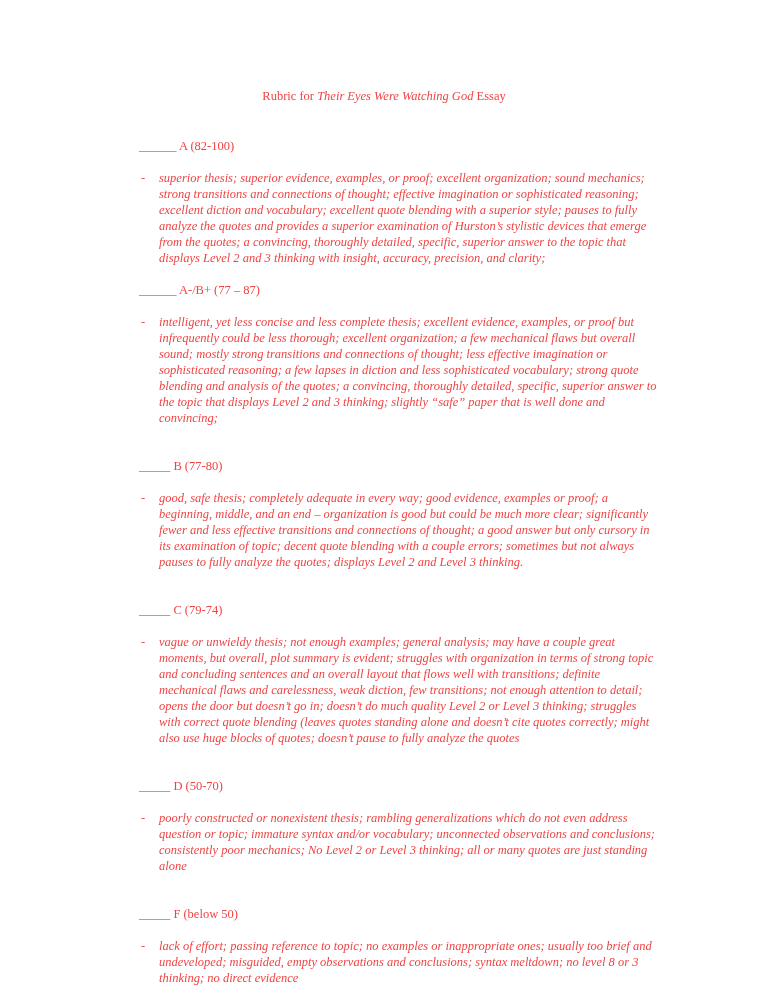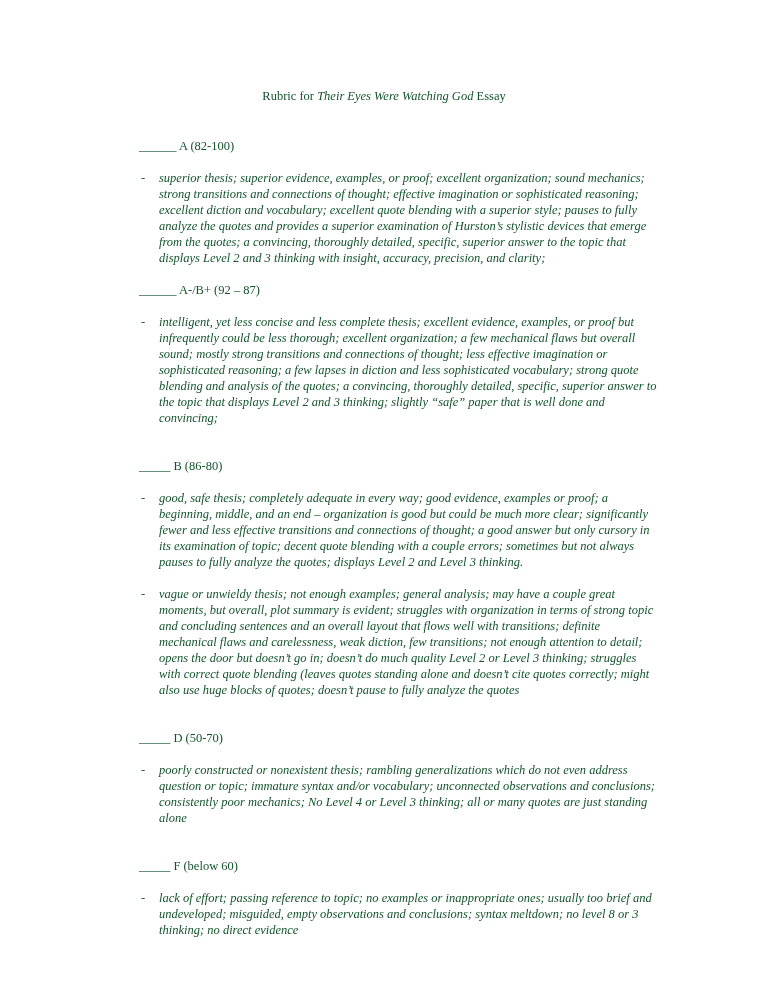--- a/index.html
+++ b/index.html
@@ -8,21 +8,21 @@
     background: #ffffff;
   }
   .page {
     position: relative;
     width: 768px;
     height: 994px;
     background: #ffffff;
     font-family: "Liberation Serif", "DejaVu Serif", serif;
     font-size: 12.5px;
     line-height: 16px;
-    color: #14532d;
+    color: #ef4444;
     overflow: hidden;
     box-sizing: border-box;
     padding-top: 88px;
   }
   .title {
     text-align: center;
     margin: 0 0 18px 0;
   }
   .title .italic {
     font-style: italic;
@@ -69,58 +69,61 @@
         <span class="blank">______ </span><span class="grade">A (82-100)</span>
       </div>
       <div class="bullet-row">
         <span class="dash">-</span>
         <p class="bullet-text">superior thesis; superior evidence, examples, or proof; excellent organization; sound mechanics; strong transitions and connections of thought; effective imagination or sophisticated reasoning; excellent diction and vocabulary; excellent quote blending with a superior style; pauses to fully analyze the quotes and provides a superior examination of Hurston’s stylistic devices that emerge from the quotes; a convincing, thoroughly detailed, specific, superior answer to the topic that displays Level 2 and 3 thinking with insight, accuracy, precision, and clarity;</p>
       </div>
     </div>
 
     <div class="section">
       <div class="grade-line">
-        <span class="blank">______ </span><span class="grade">A-/B+ (92 – 87)</span>
+        <span class="blank">______ </span><span class="grade">A-/B+ (77 – 87)</span>
       </div>
       <div class="bullet-row">
         <span class="dash">-</span>
         <p class="bullet-text">intelligent, yet less concise and less complete thesis; excellent evidence, examples, or proof but infrequently could be less thorough; excellent organization; a few mechanical flaws but overall sound; mostly strong transitions and connections of thought; less effective imagination or sophisticated reasoning; a few lapses in diction and less sophisticated vocabulary; strong quote blending and analysis of the quotes; a convincing, thoroughly detailed, specific, superior answer to the topic that displays Level 2 and 3 thinking; slightly “safe” paper that is well done and convincing;</p>
       </div>
     </div>
 
     <div class="section gap-before">
       <div class="grade-line">
-        <span class="blank">_____ </span><span class="grade">B (86-80)</span>
+        <span class="blank">_____ </span><span class="grade">B (77-80)</span>
       </div>
       <div class="bullet-row">
         <span class="dash">-</span>
         <p class="bullet-text">good, safe thesis; completely adequate in every way; good evidence, examples or proof; a beginning, middle, and an end – organization is good but could be much more clear; significantly fewer and less effective transitions and connections of thought; a good answer but only cursory in its examination of topic; decent quote blending with a couple errors; sometimes but not always pauses to fully analyze the quotes; displays Level 2 and Level 3 thinking.</p>
       </div>
     </div>
 
     <div class="section gap-before">
+      <div class="grade-line">
+        <span class="blank">_____ </span><span class="grade">C (79-74)</span>
+      </div>
       <div class="bullet-row">
         <span class="dash">-</span>
         <p class="bullet-text">vague or unwieldy thesis; not enough examples; general analysis; may have a couple great moments, but overall, plot summary is evident; struggles with organization in terms of strong topic and concluding sentences and an overall layout that flows well with transitions; definite mechanical flaws and carelessness, weak diction, few transitions; not enough attention to detail; opens the door but doesn’t go in; doesn’t do much quality Level 2 or Level 3 thinking; struggles with correct quote blending (leaves quotes standing alone and doesn’t cite quotes correctly; might also use huge blocks of quotes; doesn’t pause to fully analyze the quotes</p>
       </div>
     </div>
 
     <div class="section gap-before">
       <div class="grade-line">
         <span class="blank">_____ </span><span class="grade">D (50-70)</span>
       </div>
       <div class="bullet-row">
         <span class="dash">-</span>
-        <p class="bullet-text">poorly constructed or nonexistent thesis; rambling generalizations which do not even address question or topic; immature syntax and/or vocabulary; unconnected observations and conclusions; consistently poor mechanics; No Level 4 or Level 3 thinking; all or many quotes are just standing alone</p>
+        <p class="bullet-text">poorly constructed or nonexistent thesis; rambling generalizations which do not even address question or topic; immature syntax and/or vocabulary; unconnected observations and conclusions; consistently poor mechanics; No Level 2 or Level 3 thinking; all or many quotes are just standing alone</p>
       </div>
     </div>
 
     <div class="section gap-before">
       <div class="grade-line">
-        <span class="blank">_____ </span><span class="grade">F (below 60)</span>
+        <span class="blank">_____ </span><span class="grade">F (below 50)</span>
       </div>
       <div class="bullet-row">
         <span class="dash">-</span>
         <p class="bullet-text">lack of effort; passing reference to topic; no examples or inappropriate ones; usually too brief and undeveloped; misguided, empty observations and conclusions; syntax meltdown; no level 8 or 3 thinking; no direct evidence</p>
       </div>
     </div>
 
   </div>
 </div>
 

